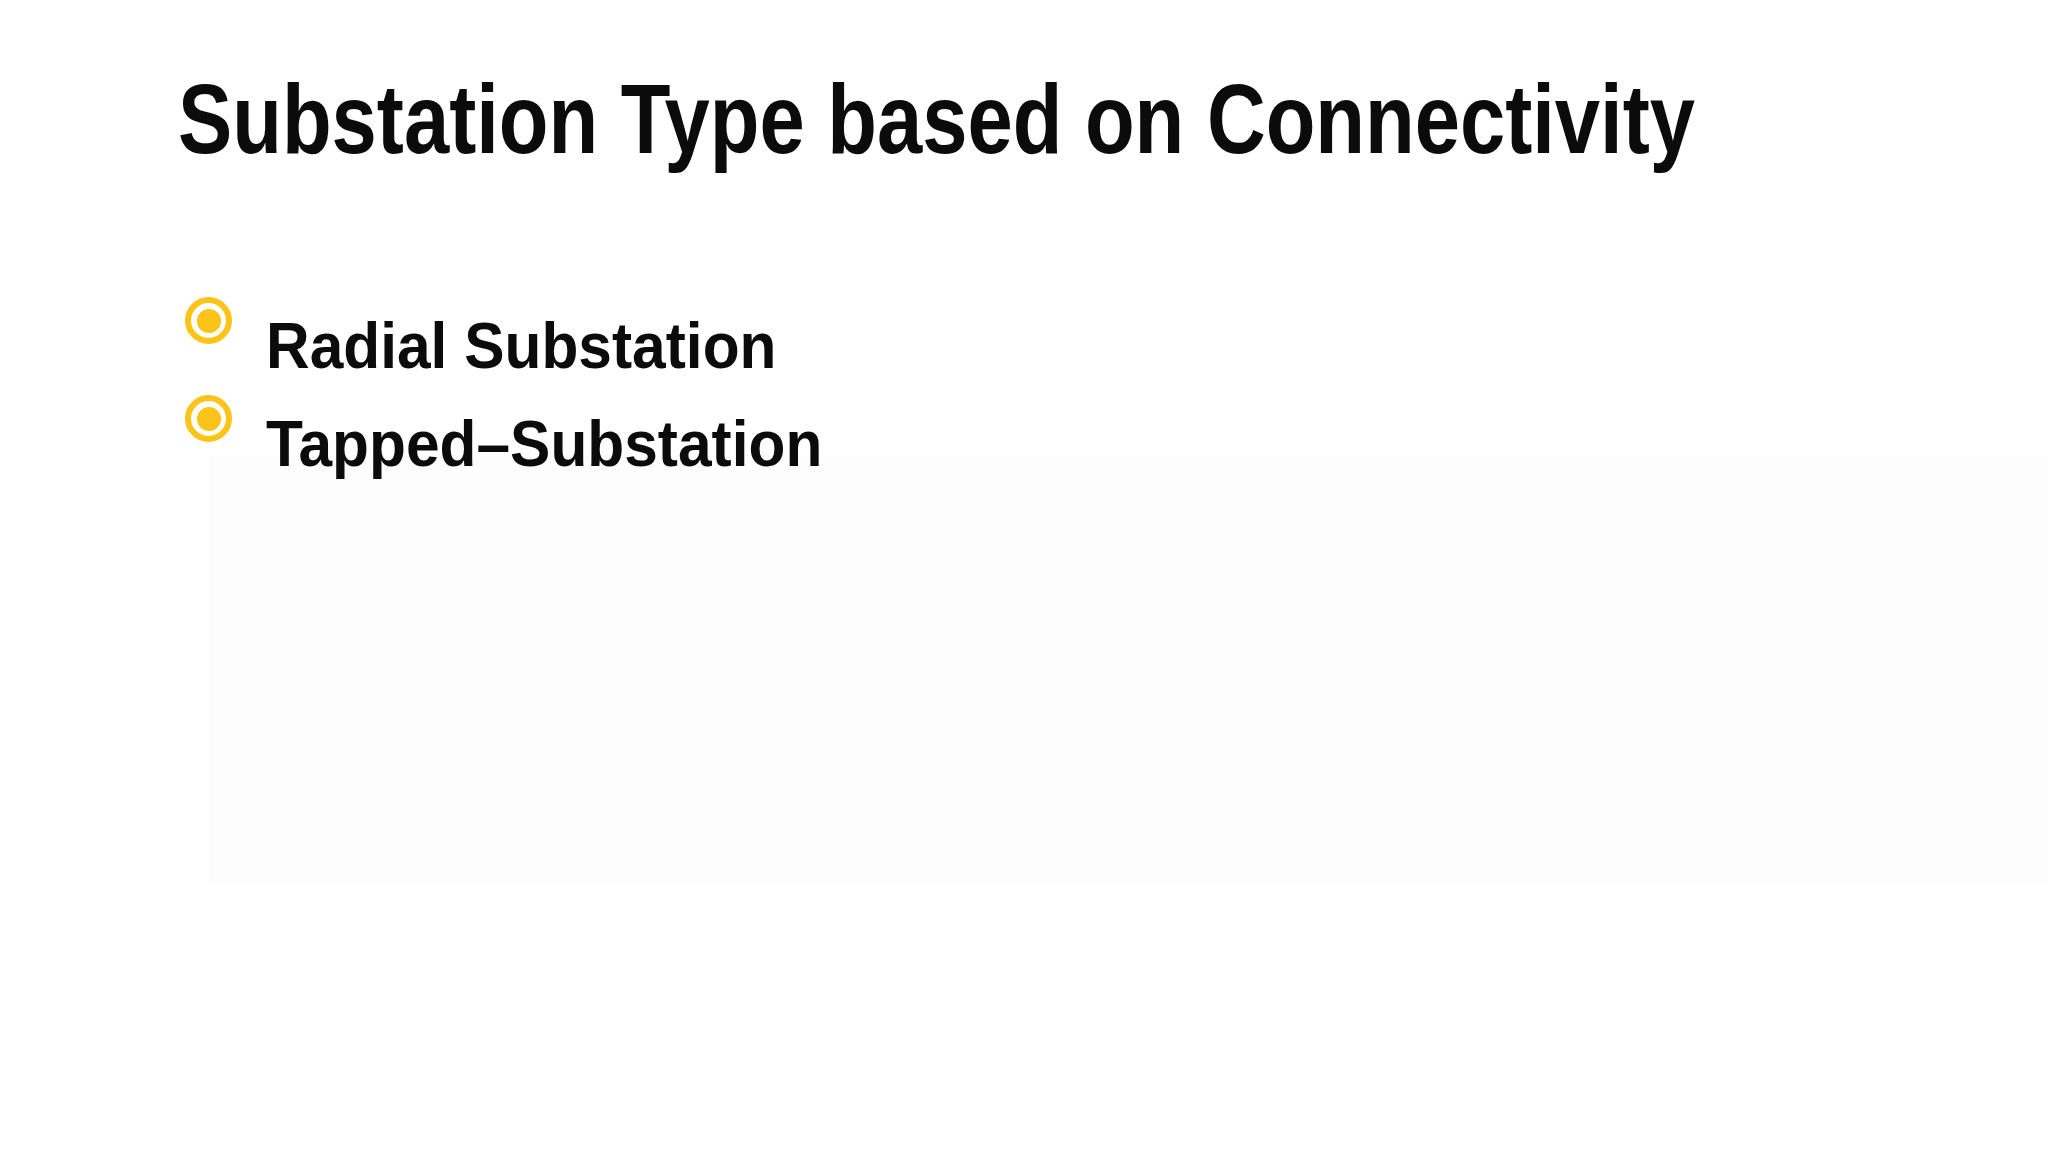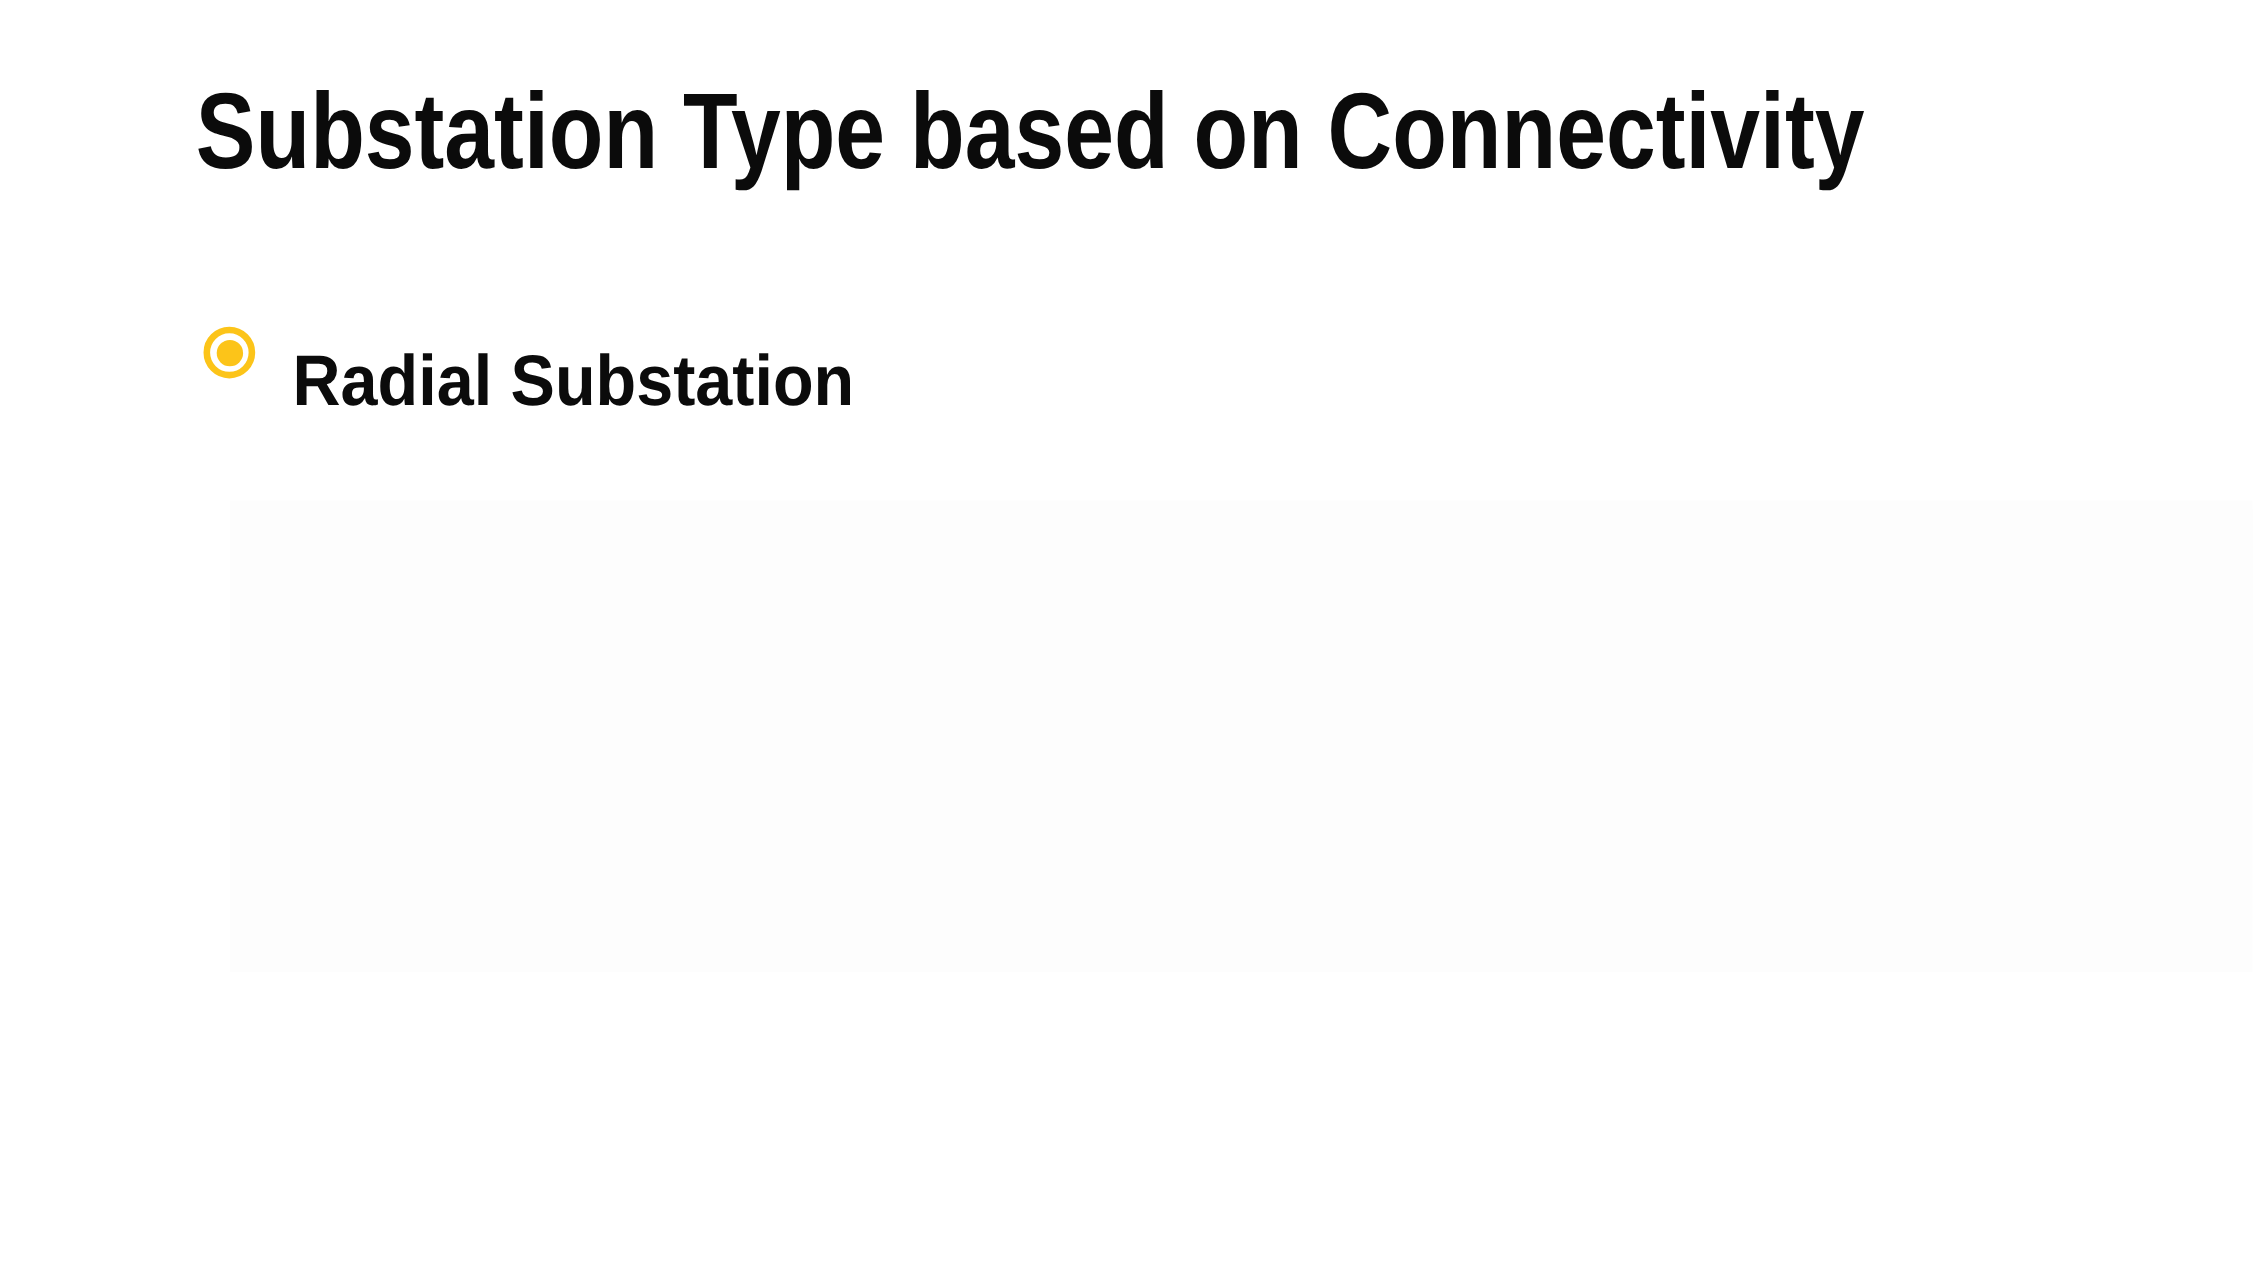--- a/index.html
+++ b/index.html
@@ -100,17 +100,23 @@
 
   <h1 class="slide-title">Substation Type based on Connectivity</h1>
 
   <ul class="bullet-list">
     <li class="bullet-row">
       <span class="bullet-target">
           <span class="dot"></span>
         </span>
       <span class="bullet-label">Radial Substation</span>
     </li>
+    <li class="bullet-row">
+      <span class="bullet-target">
+          <span class="dot"></span>
+        </span>
+      <span class="bullet-label">Tapped–Substation</span>
+    </li>
   </ul>
 
   <div class="page-number">17</div>
 
 </div>
 
 </body></html>

